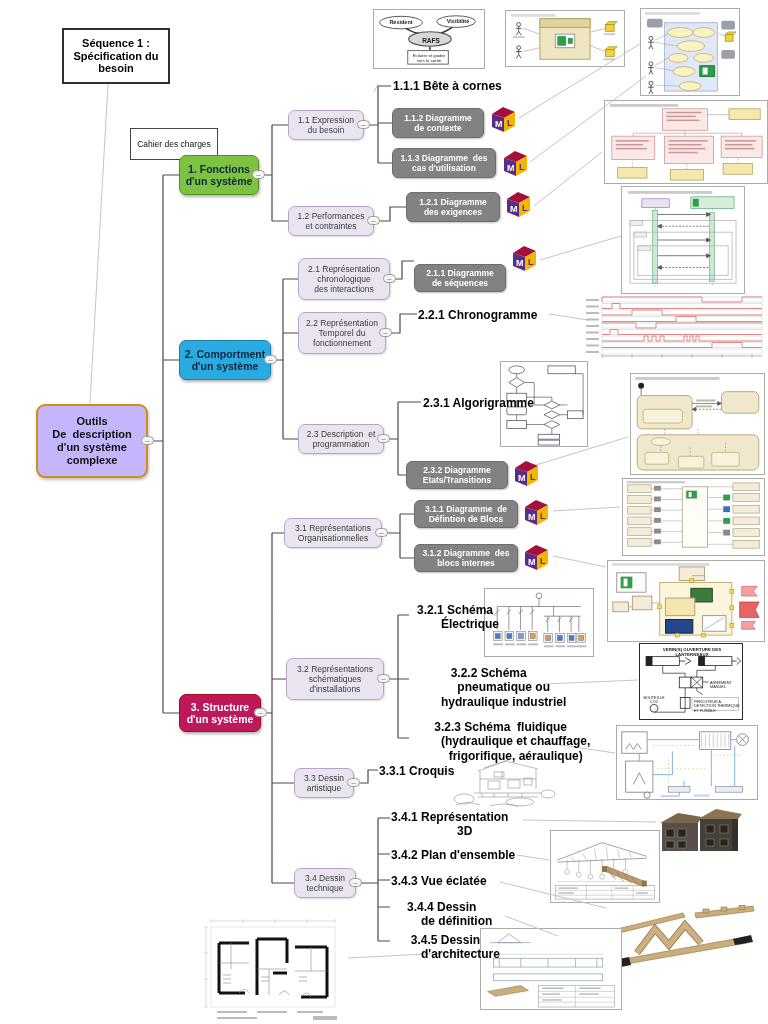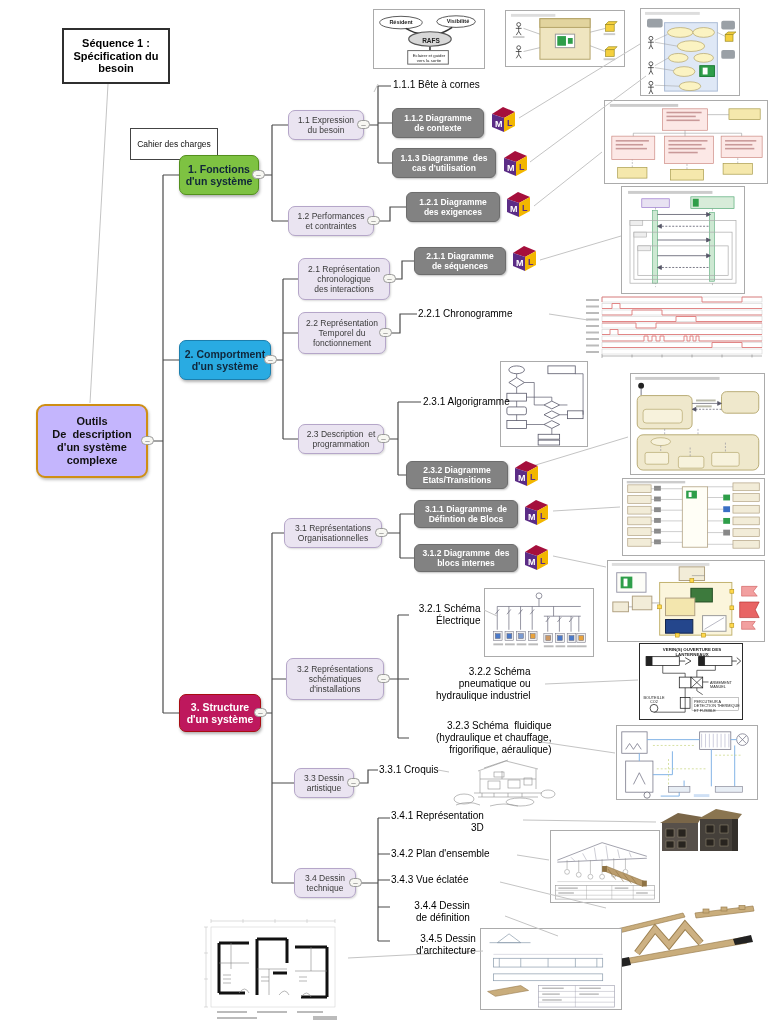--- a/index.html
+++ b/index.html
@@ -15,22 +15,22 @@
            font-size:11px;color:#111;box-shadow:1px 2px 3px rgba(0,0,0,.25);}
   .branch{border-radius:7px;font-weight:bold;font-size:10.5px;color:#10263a;
           box-shadow:1px 2px 3px rgba(0,0,0,.3);}
   .b1{background:#7EC242;border:1.5px solid #53901d;}
   .b2{background:#29ABE2;border:1.5px solid #1b7fae;}
   .b3{background:#be185d;border:1.5px solid #a80d13;color:#fff;}
   .lav{background:#EAE4F1;border:1px solid #B5A6C9;border-radius:7px;font-size:8.5px;color:#3a3a3a;
        box-shadow:1px 1px 2px rgba(0,0,0,.15);}
   .gray{background:#828282;border:1px solid #6d6d6d;border-radius:6px;font-size:8.5px;
         font-weight:bold;color:#fff;box-shadow:1px 1px 2px rgba(0,0,0,.25);text-align:center;}
-  .leaf{position:absolute;z-index:2;font-weight:normal;font-size:10px;color:#000;
-        white-space:pre;line-height:1.2;text-align:right;}
+  .leaf{position:absolute;z-index:2;font-weight:bold;font-size:12px;color:#000;
+        white-space:pre;line-height:1.2;text-align:center;}
   .toggle{position:absolute;z-index:3;width:13px;height:9px;border:1px solid #9a9a9a;
           border-radius:6px;background:#f7f7f2;font-size:8px;line-height:7px;text-align:center;
           color:#666;box-sizing:border-box;font-family:"Liberation Sans",sans-serif;}
   .thumb{position:absolute;z-index:0;background:#fff;border:1px solid #ababab;box-sizing:border-box;}
   .noborder{border:none;background:transparent;}
   .darkborder{border:1.5px solid #2a2a2a;}
   .sysml{position:absolute;z-index:2;width:30px;height:30px;}
   .tinytext{position:absolute;color:#222;text-align:center;white-space:pre-line;line-height:1.15;}
 </style>
 </head>
@@ -80,21 +80,21 @@
 artistique</div>
   <div class="node lav" style="left:294px;top:868px;width:62px;height:30px">3.4 Dessin
 technique</div>
 
   <div class="node gray" style="left:392px;top:108px;width:92px;height:30px">1.1.2 Diagramme
 de contexte</div>
   <div class="node gray" style="left:392px;top:148px;width:104px;height:30px">1.1.3 Diagramme  des
 cas d'utilisation</div>
   <div class="node gray" style="left:406px;top:192px;width:94px;height:30px">1.2.1 Diagramme
 des exigences</div>
-  <div class="node gray" style="left:414px;top:247px;width:92px;height:28px">2.1.1 Diagramme
+  <div class="node gray" style="left:414px;top:264px;width:92px;height:28px">2.1.1 Diagramme
 de séquences</div>
   <div class="node gray" style="left:406px;top:461px;width:102px;height:28px">2.3.2 Diagramme
 Etats/Transitions</div>
   <div class="node gray" style="left:414px;top:500px;width:104px;height:28px">3.1.1 Diagramme  de
 Défintion de Blocs</div>
   <div class="node gray" style="left:414px;top:544px;width:104px;height:28px">3.1.2 Diagramme  des
 blocs internes</div>
 
   <div class="leaf" style="left:393px;top:79px">1.1.1 Bête à cornes</div>
   <div class="leaf" style="left:418px;top:308px">2.2.1 Chronogramme</div>

